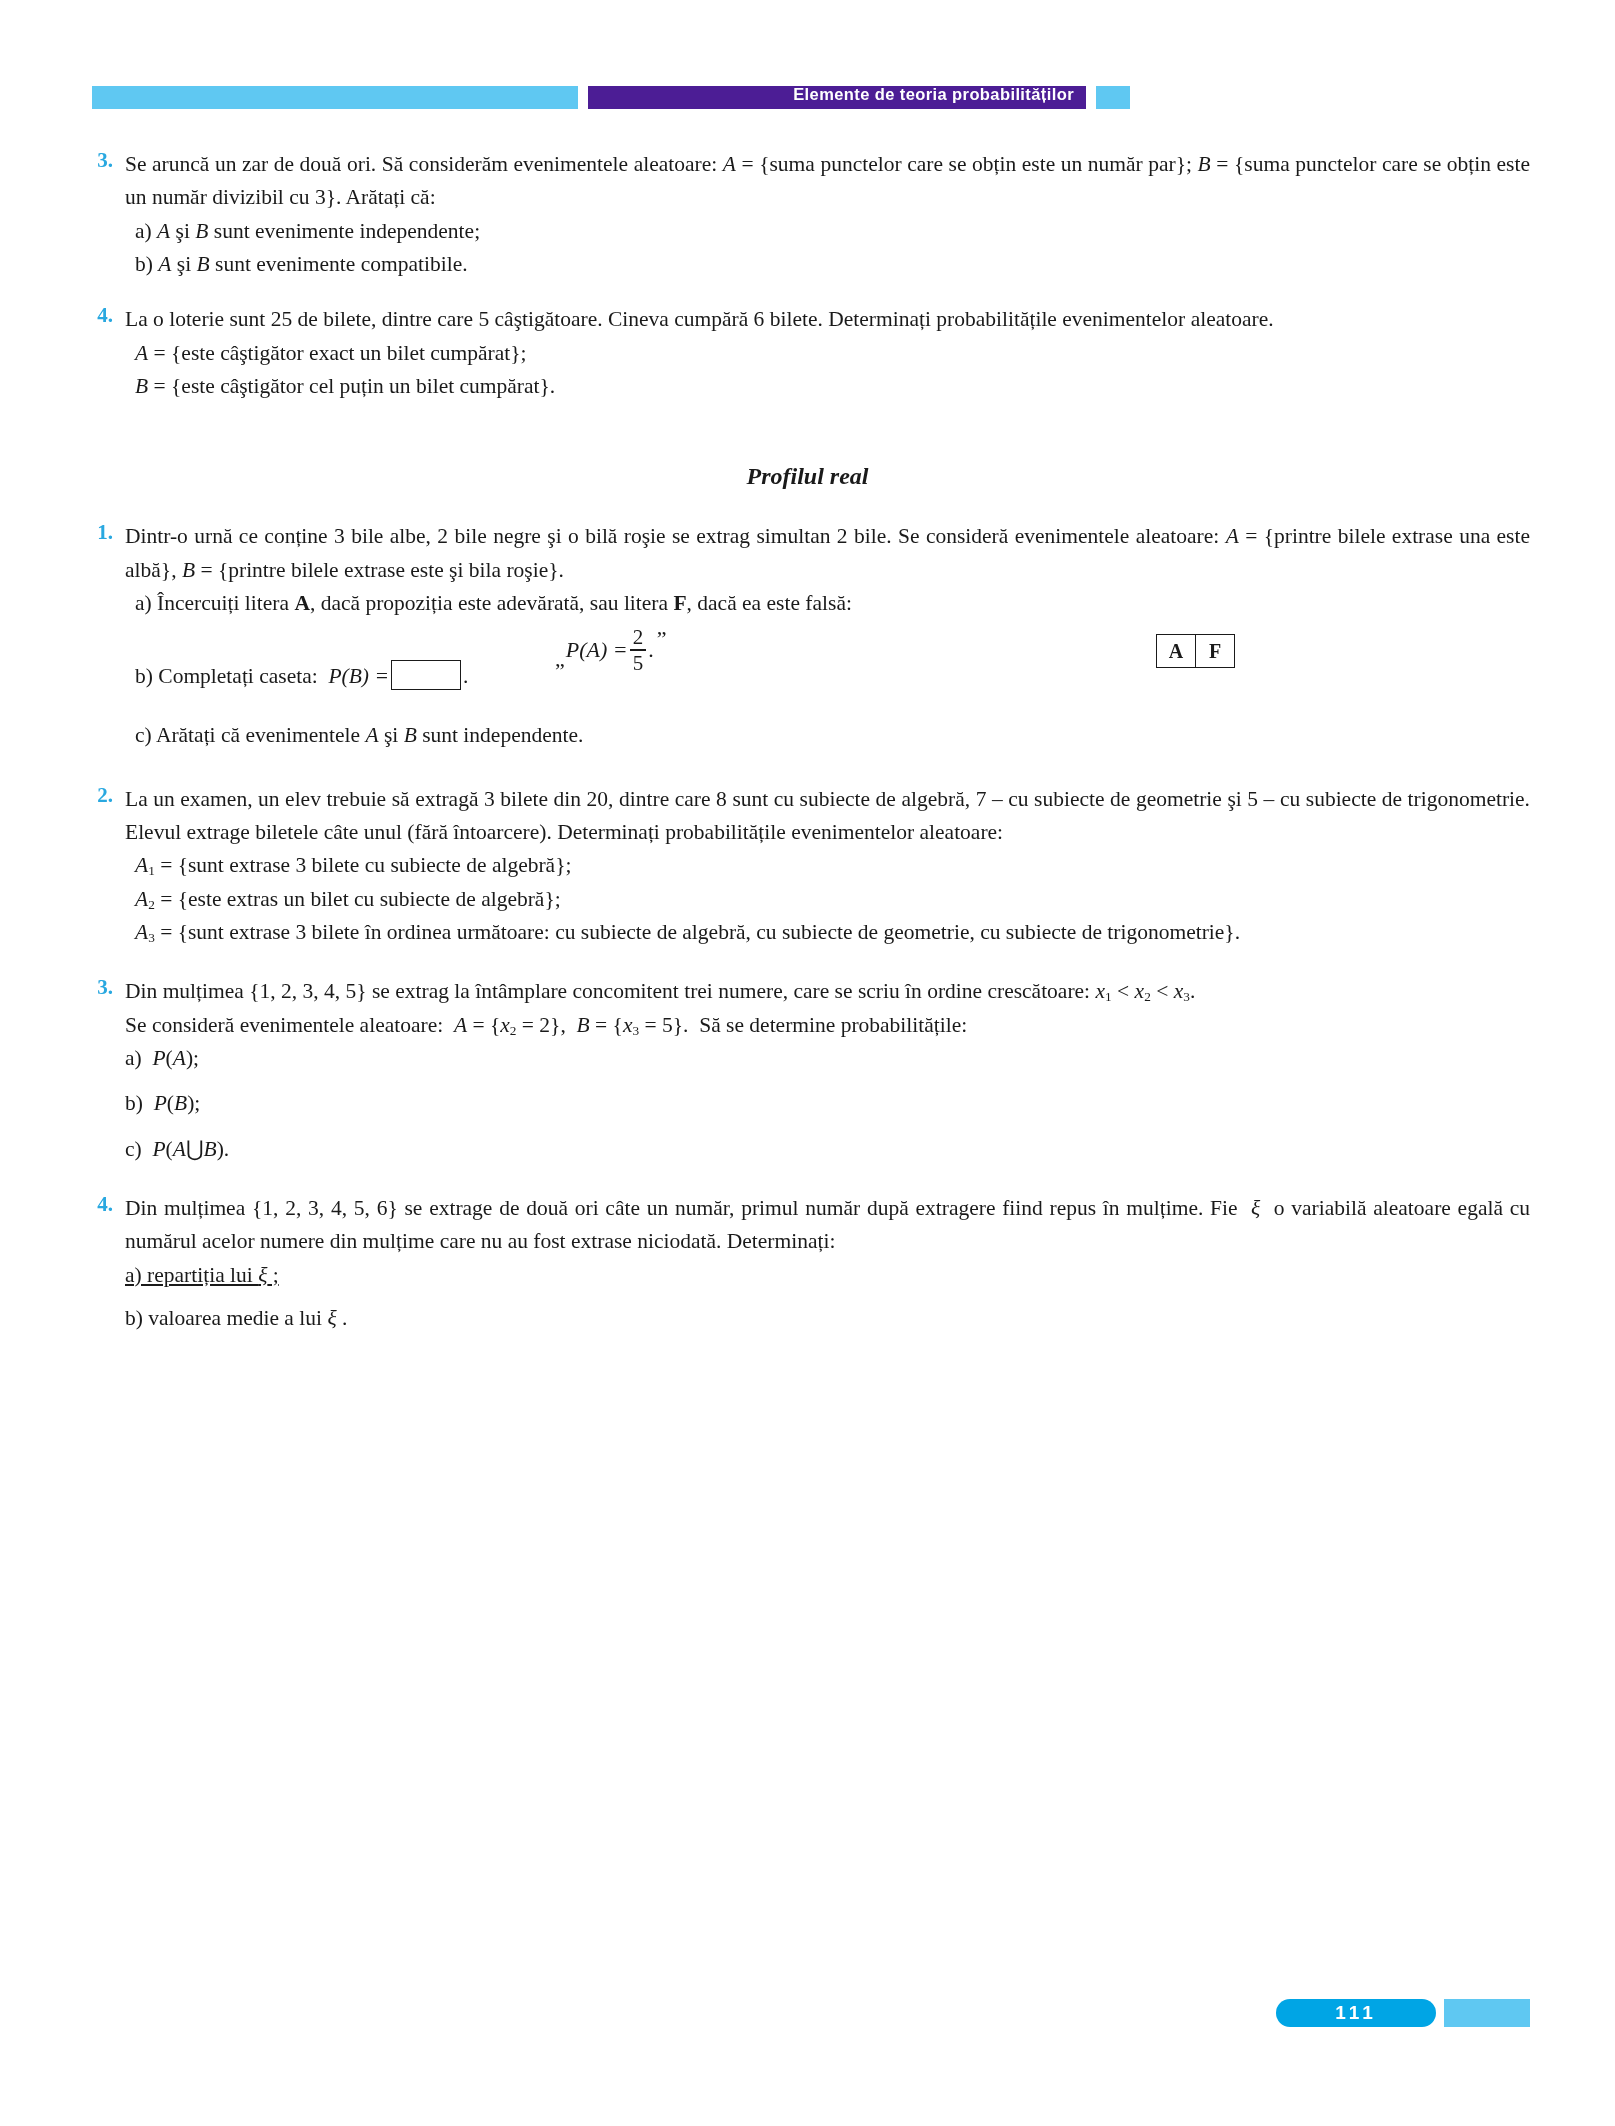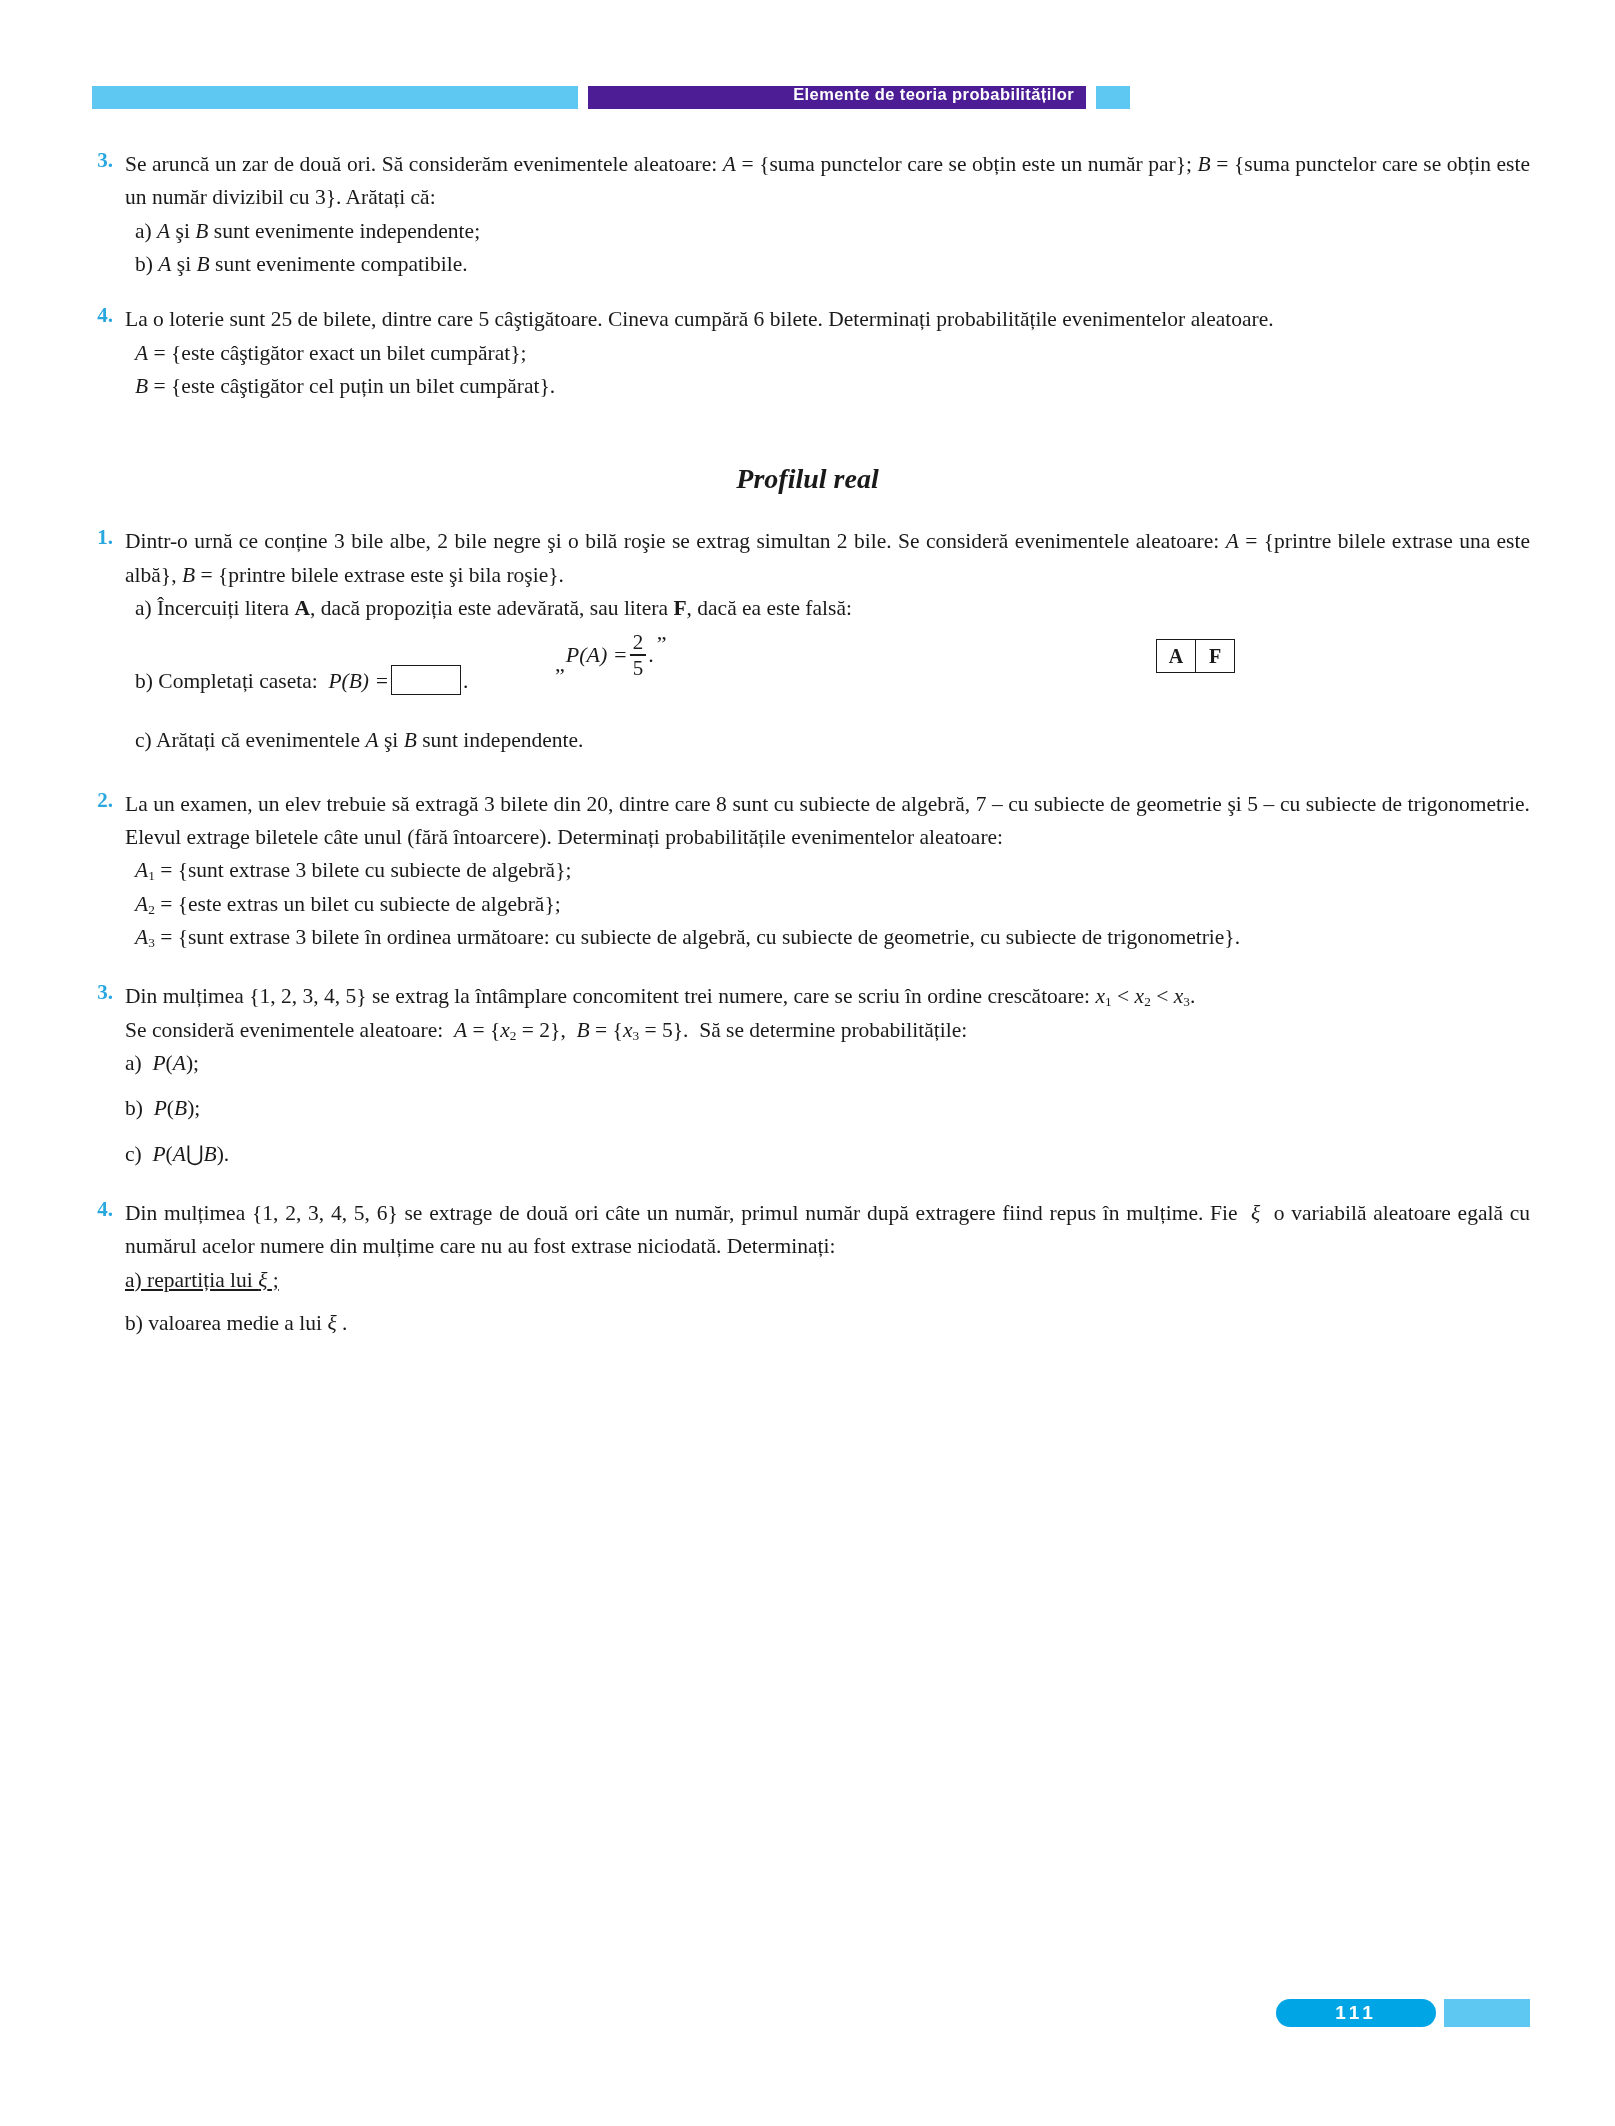--- a/index.html
+++ b/index.html
@@ -107,21 +107,21 @@
   sub {
     font-size: 0.62em;
     vertical-align: -0.22em;
   }
 
   
   .section-title {
     text-align: center;
     font-style: italic;
     font-weight: bold;
-    font-size: 28px;
+    font-size: 24px;
     font-family: "Liberation Serif", serif;
   }
 
   
   .formula-row {
     position: relative;
     height: 74px;
   }
   .formula {
     position: absolute;

